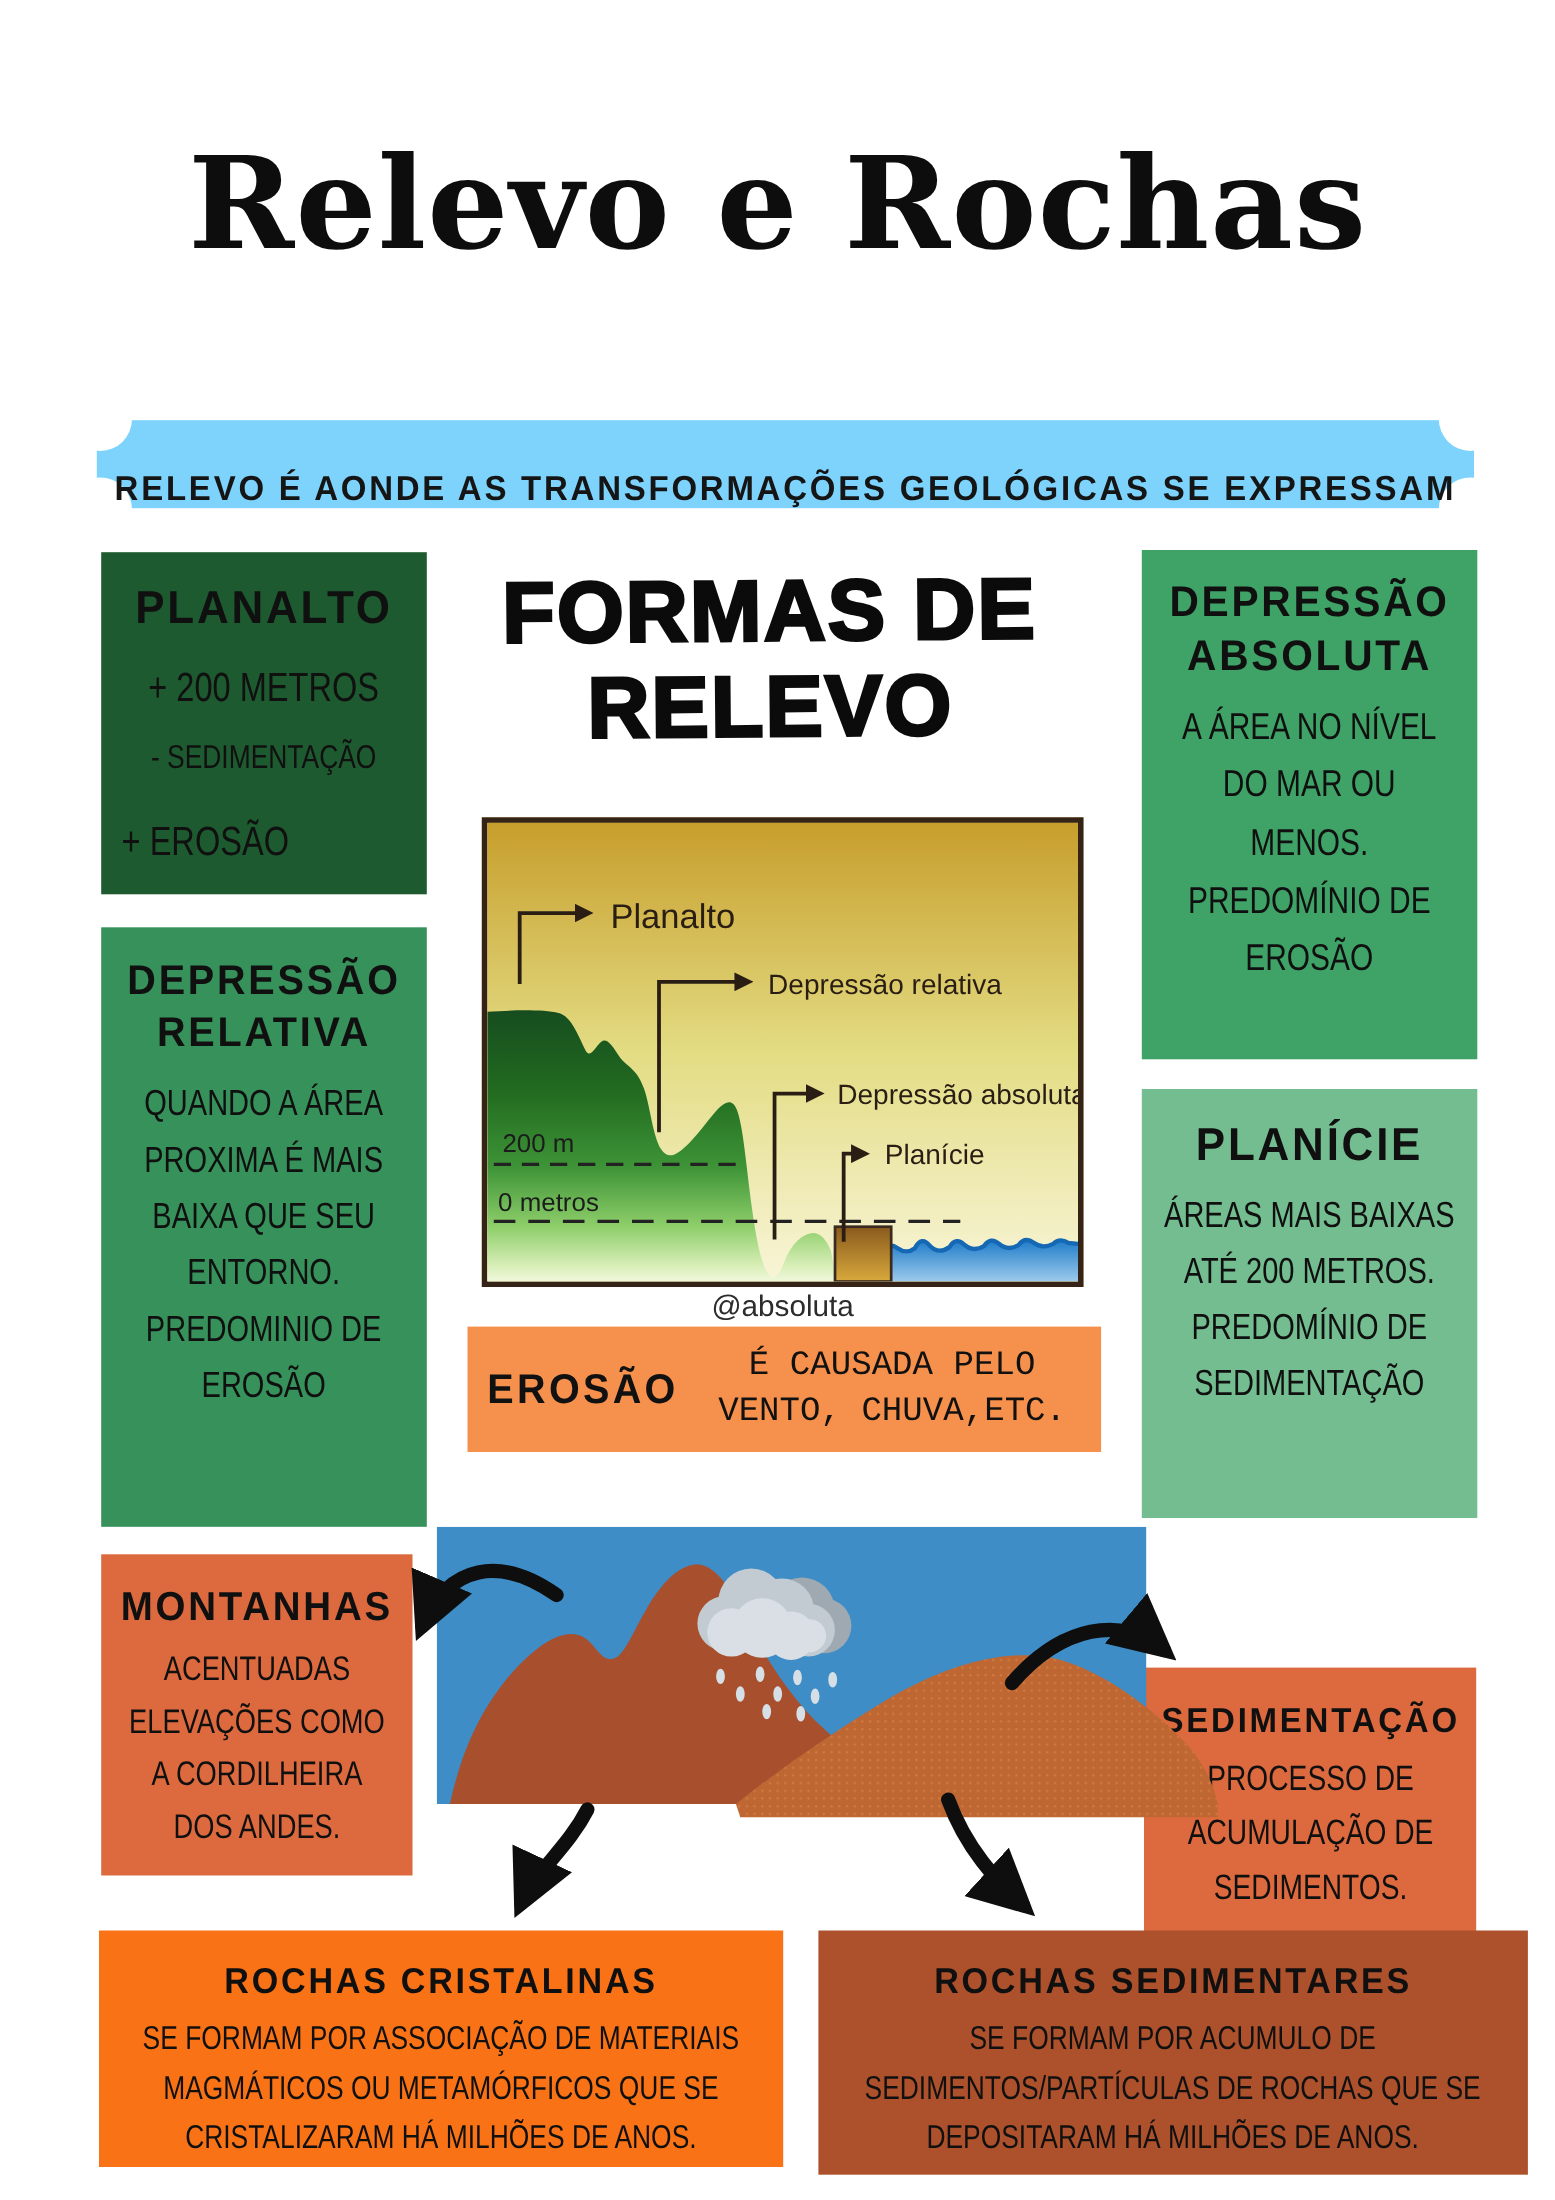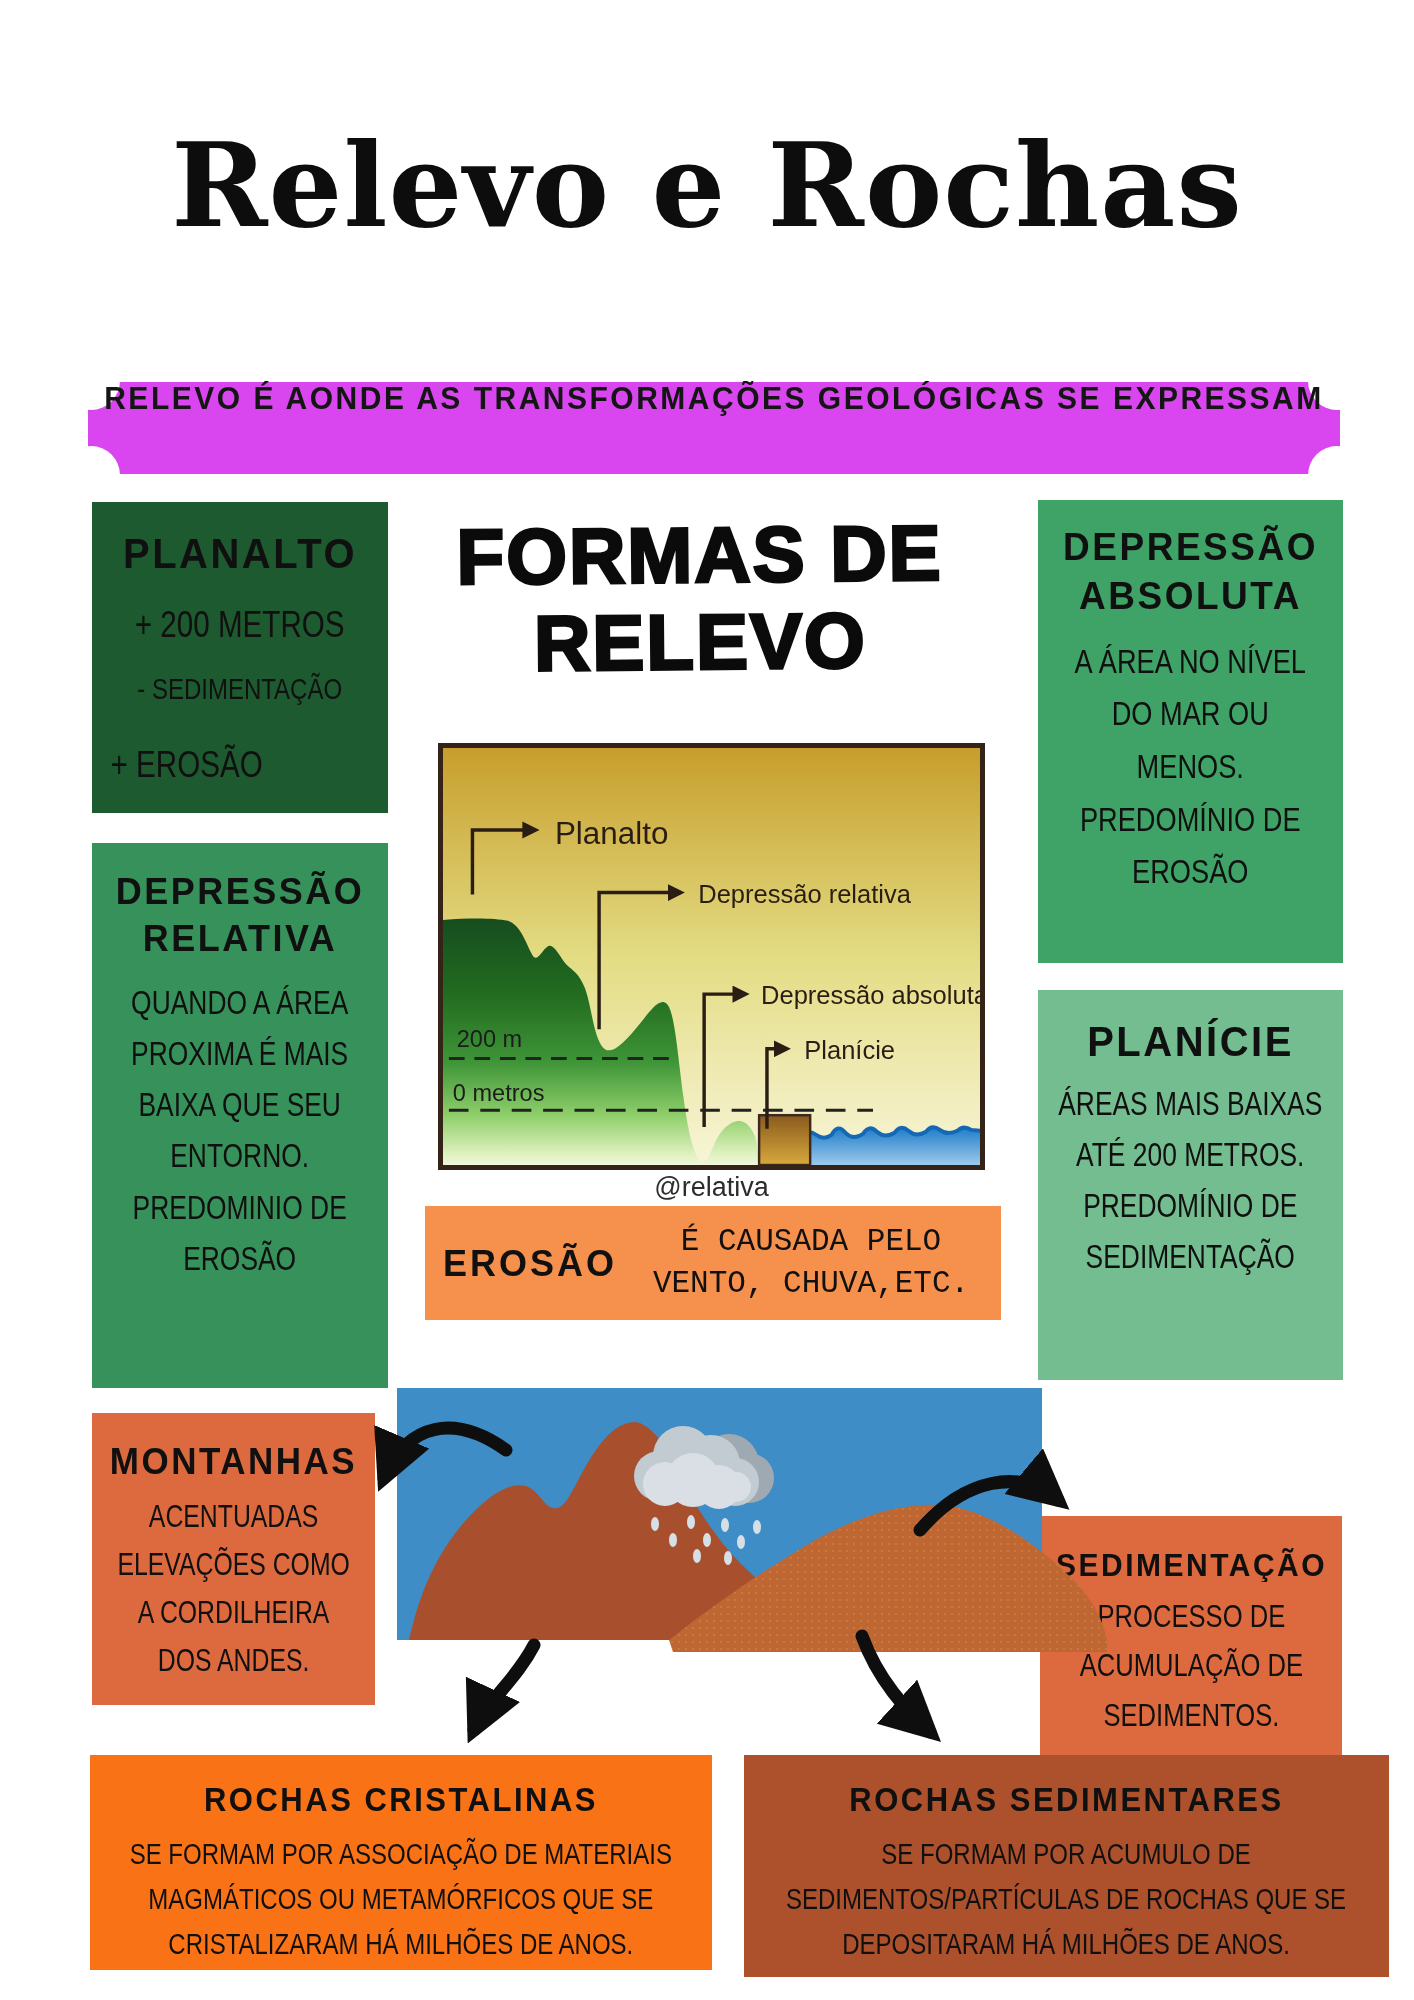--- a/index.html
+++ b/index.html
@@ -11,22 +11,22 @@
 
   
   .main-title{
     left:0;top:116px;width:100%;text-align:center;
     font-family:"DejaVu Serif",serif;font-weight:700;
     font-size:116px;line-height:1.2;color:#0d0d0d;letter-spacing:1px;
   }
 
   
   .banner{
-    left:88px;top:382px;width:1252px;height:92px;background:#d946ef;
-    display:flex;align-items:flex-start;justify-content:center;
+    left:88px;top:382px;width:1252px;height:80px;background:#7dd3fc;
+    display:flex;align-items:flex-end;justify-content:center;
   }
   .banner-text{
     font-weight:700;font-size:30px;letter-spacing:2.5px;color:#151515;
     transform:scaleY(1.05);
   }
   .notch{position:absolute;width:58px;height:58px;border-radius:50%;background:#ffffff;}
   .notch.tl{left:-26px;top:-30px;}
   .notch.tr{right:-26px;top:-30px;}
   .notch.bl{left:-26px;bottom:-30px;}
   .notch.br{right:-26px;bottom:-30px;}
@@ -196,21 +196,21 @@
         <path d="M266,388 V252 H308" marker-end="url(#ah)"></path>
         <path d="M330,390 V308 H350" marker-end="url(#ah)"></path>
       </g>
       <text x="114" y="98" font-size="32" fill="#2A1E14">Planalto</text>
       <text x="260" y="159" font-size="26" fill="#2A1E14">Depressão relativa</text>
       <text x="324" y="262" font-size="26" fill="#2A1E14">Depressão absoluta</text>
       <text x="368" y="318" font-size="26" fill="#2A1E14">Planície</text>
     </svg>
   </div>
 
-  <div class="abs watermark">@relativa</div>
+  <div class="abs watermark">@absoluta</div>
 
   <div class="abs erosao-box">
     <div class="erosao-title">EROSÃO</div>
     <div class="erosao-body">É CAUSADA PELO VENTO, CHUVA,ETC.</div>
   </div>
 
   <div class="abs info-box montanhas-box">
     <div class="box-title">MONTANHAS</div>
     <div class="condense box-body">ACENTUADAS ELEVAÇÕES COMO A CORDILHEIRA DOS ANDES.</div>
   </div>

